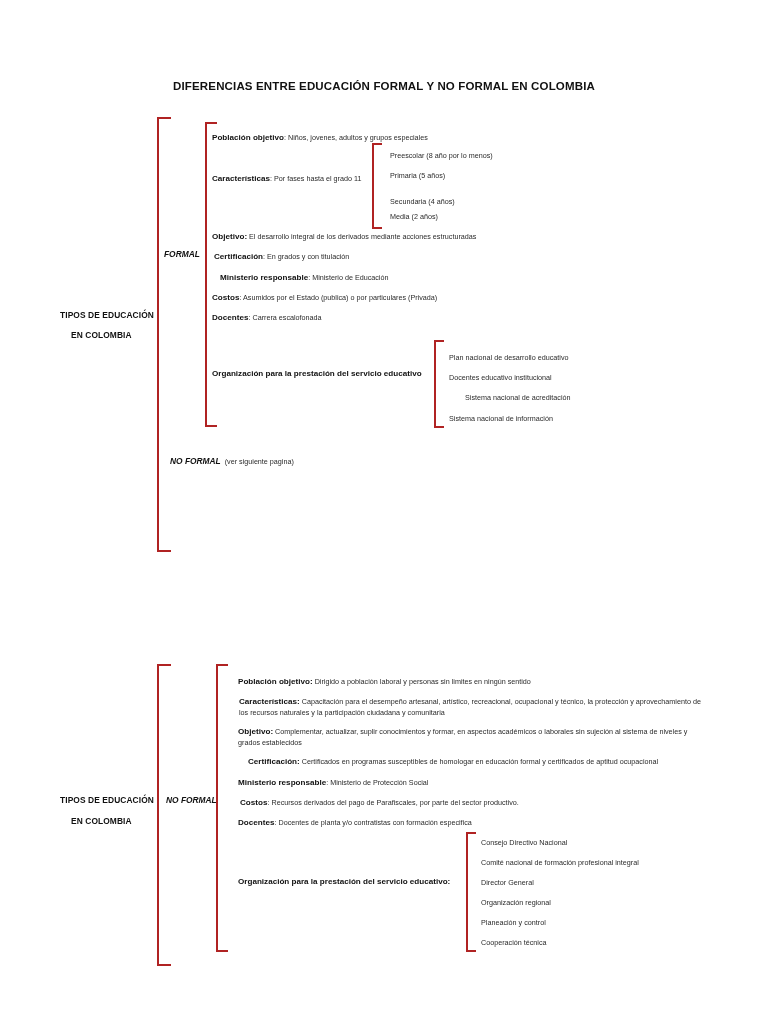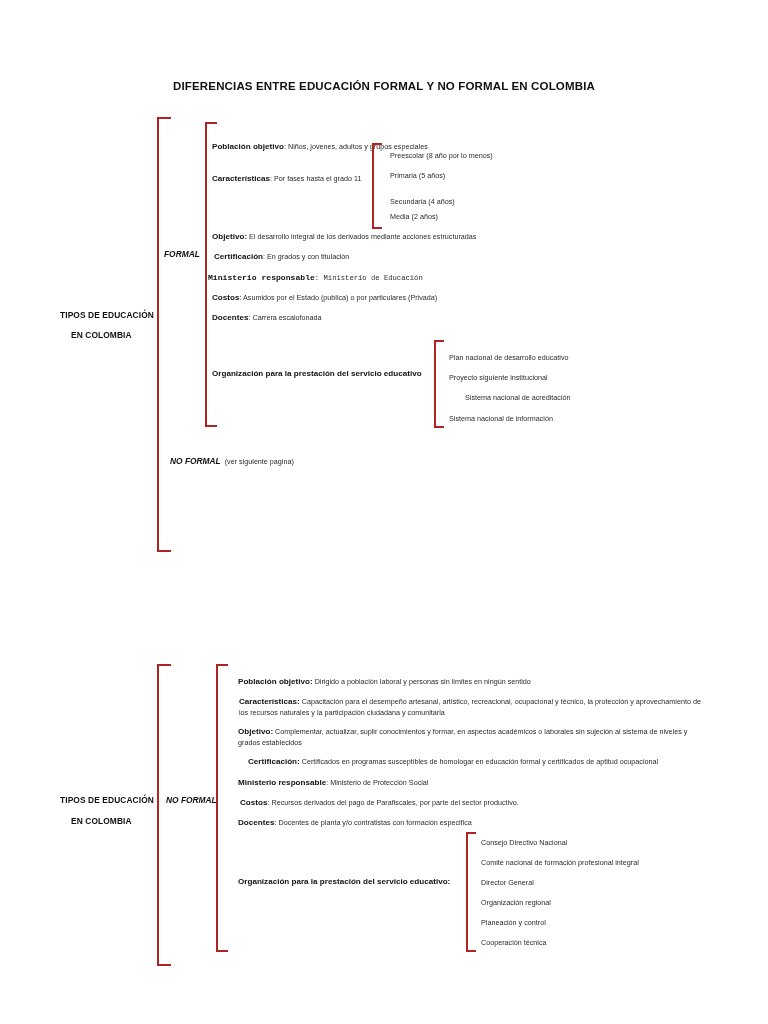--- a/index.html
+++ b/index.html
@@ -95,21 +95,21 @@
 
   <div class="bracket" style="left:157px; top:117px; width:14px; height:435px;"></div>
 
   <div class="bracket" style="left:205px; top:122px; width:12px; height:305px;"></div>
 
   <div class="left-label" style="left:60px; top:310px;">TIPOS DE EDUCACIÓN</div>
   <div class="left-label" style="left:71px; top:330px;">EN COLOMBIA</div>
 
   <div class="branch-label" style="left:164px; top:249px;">FORMAL</div>
 
-  <div class="row" style="left:212px; top:132px; width:330px;margin-top:9px;">
+  <div class="row" style="left:212px; top:132px; width:330px;">
     <b>Población objetivo</b><span>: </span><span>Niños, jovenes, adultos y grupos especiales</span>
   </div>
 
   <div class="row" style="left:212px; top:173px; width:190px;">
     <b>Características</b><span>: </span><span>Por fases hasta el grado 11</span>
   </div>
 
   <div class="bracket" style="left:372px; top:143px; width:10px; height:86px;"></div>
 
   <div class="sub-item" style="left:390px; top:150px;">Preescolar (8 año por lo menos)</div>
@@ -118,40 +118,40 @@
   <div class="sub-item" style="left:390px; top:211px;">Media (2 años)</div>
 
   <div class="row" style="left:212px; top:231px; width:340px;">
     <b>Objetivo:</b><span> </span><span>El desarrollo integral de los derivados mediante acciones estructuradas</span>
   </div>
 
   <div class="row" style="left:214px; top:251px; width:320px;">
     <b>Certificación</b><span>: </span><span>En grados y con titulación</span>
   </div>
 
-  <div class="row" style="left:208px; top:272px; width:320px;font-family:Liberation Mono, monospace;">
+  <div class="row" style="left:220px; top:272px; width:320px;">
     <b>Ministerio responsable</b><span>: </span><span>Ministerio de Educación</span>
   </div>
 
   <div class="row" style="left:212px; top:292px; width:330px;">
     <b>Costos</b><span>: </span><span>Asumidos por el Estado (publica) o por particulares (Privada)</span>
   </div>
 
   <div class="row" style="left:212px; top:312px; width:320px;">
     <b>Docentes</b><span>: </span><span>Carrera  escalofonada</span>
   </div>
 
   <div class="row" style="left:212px; top:368px; width:230px;">
     <b>Organización para la prestación del servicio educativo</b>
   </div>
 
   <div class="bracket" style="left:434px; top:340px; width:10px; height:88px;"></div>
 
   <div class="sub-item" style="left:449px; top:352px;">Plan nacional de desarrollo educativo</div>
-  <div class="sub-item" style="left:449px; top:372px;">Proyecto siguiente institucional</div>
+  <div class="sub-item" style="left:449px; top:372px;">Docentes educativo institucional</div>
   <div class="sub-item" style="left:465px; top:392px;">Sistema nacional de acreditación</div>
   <div class="sub-item" style="left:449px; top:413px;">Sistema nacional de información</div>
 
   <div class="branch-label" style="left:170px; top:456px;">
     <span>NO FORMAL</span><span class="branch-note" style="margin-left:4px;">(ver siguiente pagina)</span>
   </div>
 
 </div>
 
 <div class="page">

